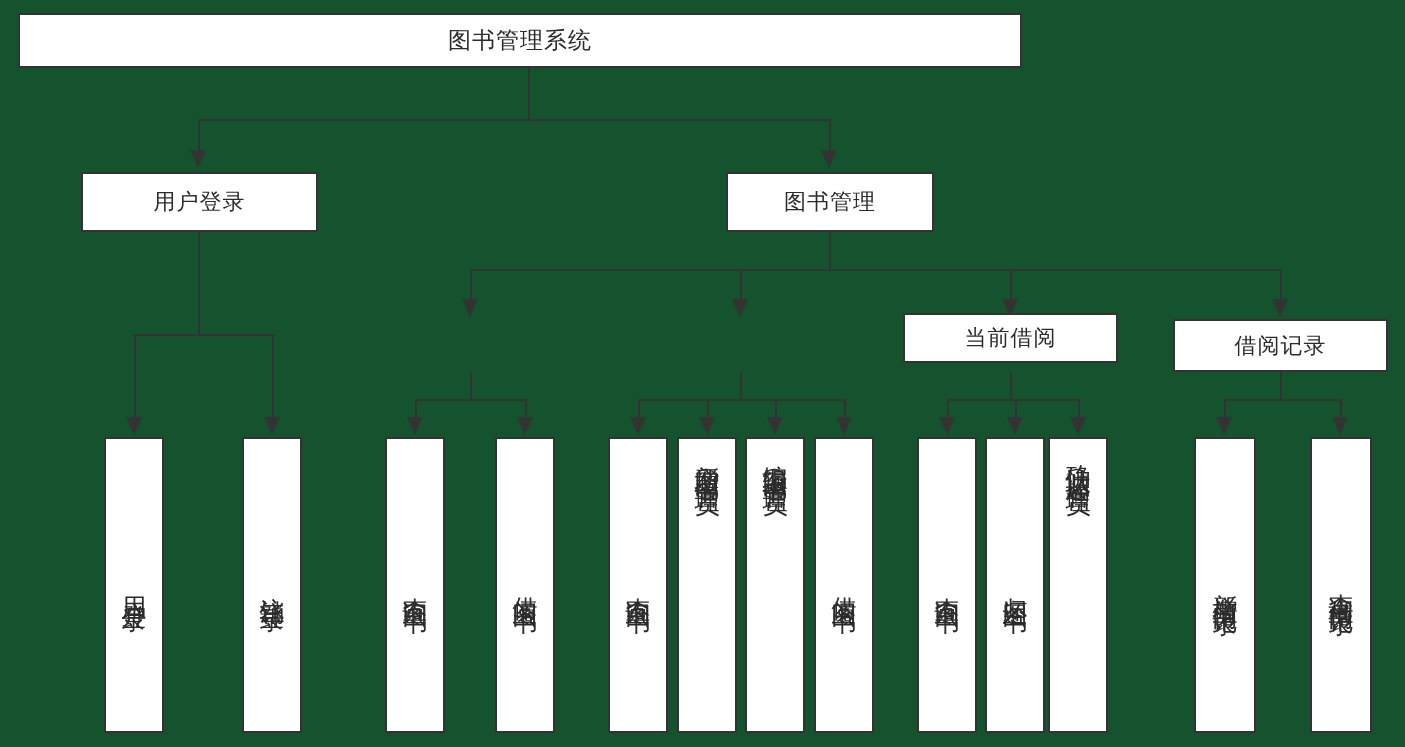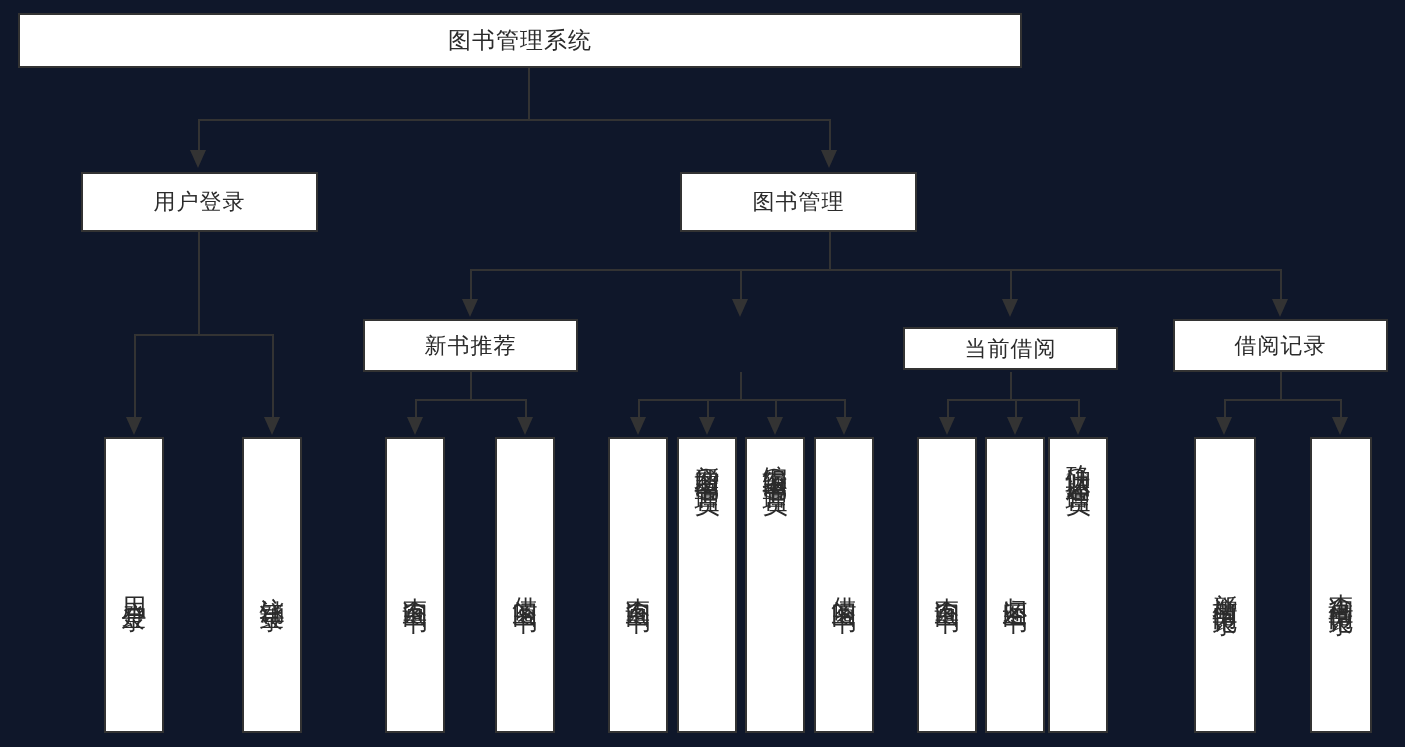--- a/index.html
+++ b/index.html
@@ -5,21 +5,21 @@
 <style>
   html, body {
     margin: 0;
     padding: 0;
     background: #ffffff;
   }
   #canvas {
     position: relative;
     width: 1405px;
     height: 747px;
-    background: #0f172a;
+    background: #14532d;
     font-family: "DejaVu Sans", "Liberation Sans", sans-serif;
     overflow: hidden;
   }
   
   .node {
     position: absolute;
     box-sizing: border-box;
     background: #ffffff;
     border: 2.5px solid #333333;
     display: flex;
@@ -106,21 +106,21 @@
 
   <div class="vline" style="left:198px; top:119px; height:32px;"></div>
   <div class="arrow" style="left:190px; top:150px;"></div>
   <div class="vline" style="left:829px; top:119px; height:32px;"></div>
   <div class="arrow" style="left:821px; top:150px;"></div>
 
   <div class="node mid" style="left:81px; top:172px; width:237px; height:60px;">
     <span class="label">用户登录</span>
   </div>
 
-  <div class="node mid" style="left:680px; top:172px; width:237px; height:60px;">
+  <div class="node mid" style="left:726px; top:172px; width:208px; height:60px;">
     <span class="label">图书管理</span>
   </div>
 
   <div class="vline" style="left:198px; top:232px; height:103px;"></div>
   <div class="hline" style="left:134px; top:334px; width:138px;"></div>
   <div class="vline" style="left:134px; top:334px; height:84px;"></div>
   <div class="arrow" style="left:126px; top:417px;"></div>
   <div class="vline" style="left:272px; top:334px; height:84px;"></div>
   <div class="arrow" style="left:264px; top:417px;"></div>
 
@@ -128,24 +128,21 @@
   <div class="hline" style="left:470px; top:269px; width:810px;"></div>
   <div class="vline" style="left:470px; top:269px; height:31px;"></div>
   <div class="arrow" style="left:462px; top:299px;"></div>
   <div class="vline" style="left:740px; top:269px; height:31px;"></div>
   <div class="arrow" style="left:732px; top:299px;"></div>
   <div class="vline" style="left:1010px; top:269px; height:31px;"></div>
   <div class="arrow" style="left:1002px; top:299px;"></div>
   <div class="vline" style="left:1280px; top:269px; height:31px;"></div>
   <div class="arrow" style="left:1272px; top:299px;"></div>
 
-  <div class="node mid" style="left:363px; top:319px; width:215px; height:53px;">
-    <span class="label">新书推荐</span>
-  </div>
-  <div class="node mid" style="left:903px; top:327px; width:215px; height:43px;">
+  <div class="node mid" style="left:903px; top:313px; width:215px; height:50px;">
     <span class="label">当前借阅</span>
   </div>
   <div class="node mid" style="left:1173px; top:319px; width:215px; height:53px;">
     <span class="label">借阅记录</span>
   </div>
 
   <div class="vline" style="left:470px; top:372px; height:28px;"></div>
   <div class="hline" style="left:415px; top:399px; width:110px;"></div>
   <div class="vline" style="left:415px; top:399px; height:19px;"></div>
   <div class="arrow" style="left:407px; top:417px;"></div>

